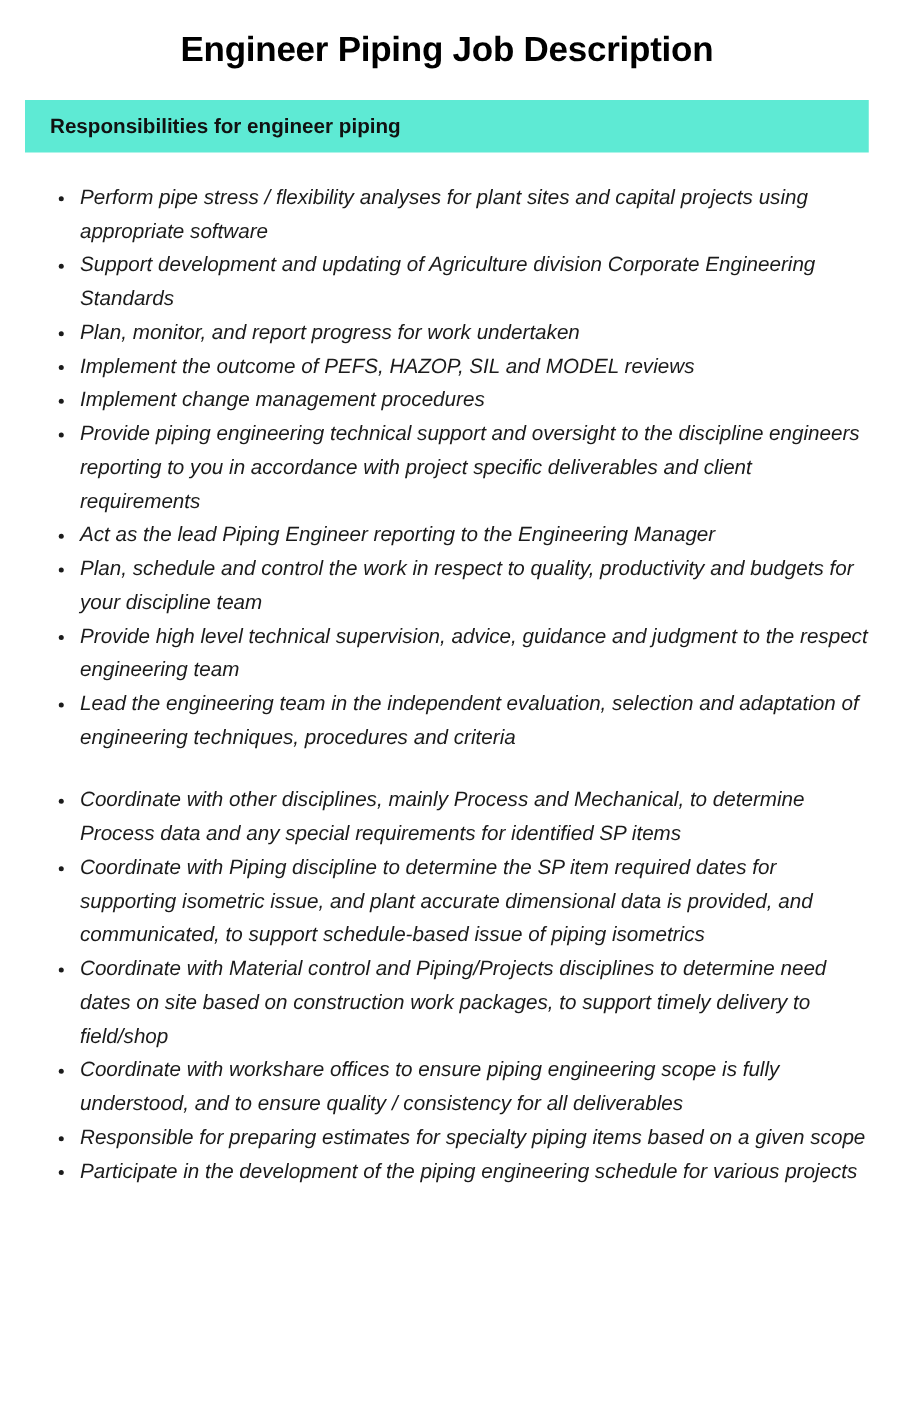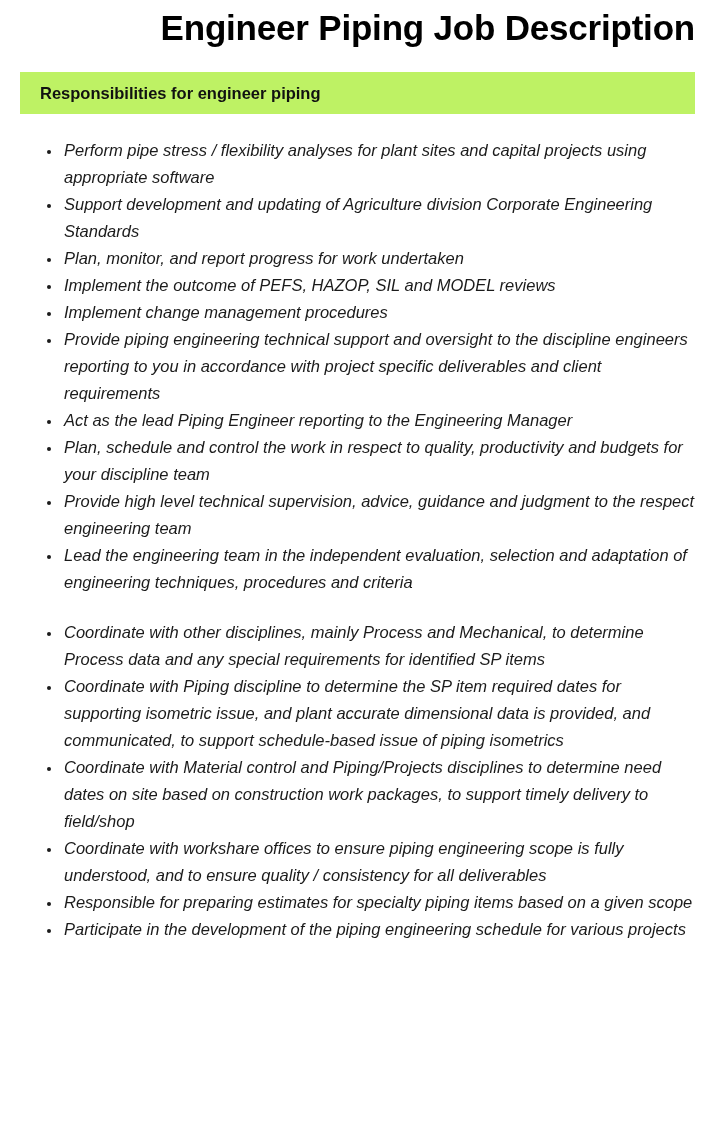--- a/index.html
+++ b/index.html
@@ -13,34 +13,34 @@
     height: 1138px;
     font-family: "Liberation Sans", sans-serif;
     color: #1b1b1b;
     overflow: hidden;
   }
   .page {
     padding: 0 25px 0 20px;
   }
   h1.doc-title {
     margin: 0 0 24px 0;
-    padding-top: 8px;
-    text-align: right;
-    font-size: 35px;
+    padding-top: 24px;
+    text-align: center;
+    font-size: 28px;
     font-weight: bold;
     color: #000000;
     letter-spacing: -0.2px;
   }
   p.intro {
     margin: 0 0 17px 0;
     font-size: 16.5px;
     line-height: 27px;
   }
   .section-header {
-    background: #bef264;
+    background: #5eead4;
     font-size: 16.5px;
     font-weight: bold;
     line-height: 20px;
     padding: 11px 20px;
     color: #111111;
   }
   ul.item-list {
     margin: 23px 0 18px 0;
     padding-left: 42px;
     list-style-type: disc;

